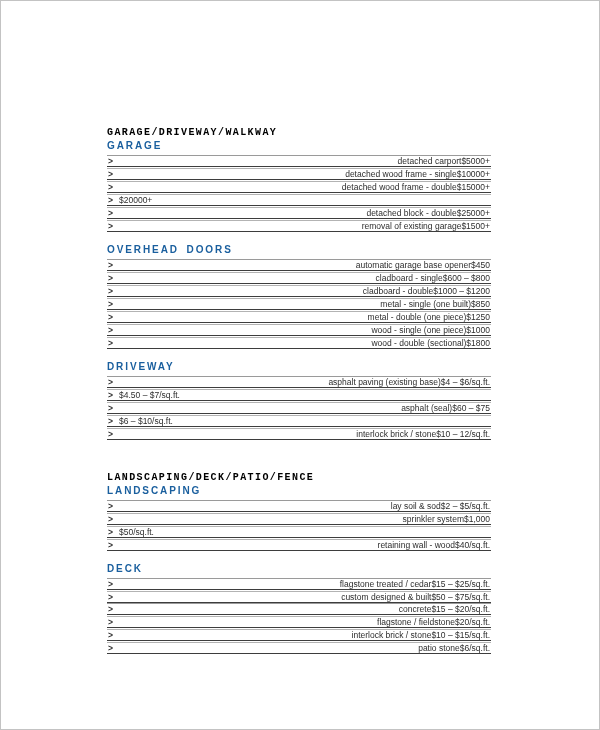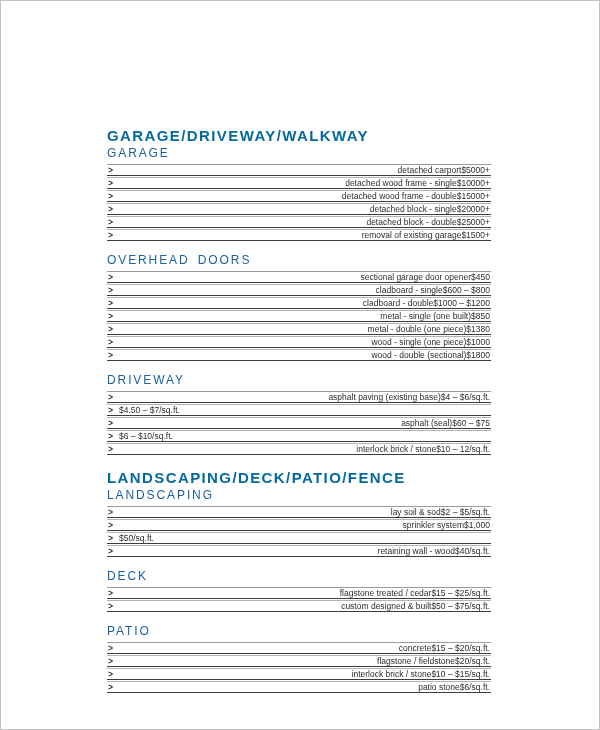--- a/index.html
+++ b/index.html
@@ -11,31 +11,32 @@
     position: relative;
     font-family: "Liberation Sans", sans-serif;
     -webkit-font-smoothing: antialiased;
   }
   .content {
     position: absolute;
     left: 106px; top: 126px;
     width: 384px;
   }
   .section-title {
-    font-size: 15px;
+    font-size: 10px;
     font-weight: bold;
     letter-spacing: 1.4px;
-    color: #0369a1;
+    color: #000000;
     margin: 0 0 2px 0;
     white-space: nowrap;
-  }
-  .section.second { margin-top: 14px; }
+    font-family: Liberation Mono, monospace;
+  }
+  .section.second { margin-top: 32px; }
   .group-heading {
-    font-size: 12px;
-    font-weight: normal;
+    font-size: 10px;
+    font-weight: bold;
     letter-spacing: 1.9px;
     word-spacing: 3px;
     color: #1a5f9e;
     margin: 12px 0 4px 0;
     white-space: nowrap;
   }
   .group.first .group-heading { margin-top: 1px; }
   .price-table { border-top: 1px solid #9a9a9a; }
   .row {
     display: flex;
@@ -80,63 +81,62 @@
             <span class="item">detached wood frame - single</span>
             <span class="price">$10000+</span>
           </div>
         <div class="row">
             <span class="marker">&gt;</span>
             <span class="item">detached wood frame - double</span>
             <span class="price">$15000+</span>
           </div>
         <div class="row">
             <span class="marker">&gt;</span>
-            <span class="item">detached block - single</span>
             <span class="price">$20000+</span>
           </div>
         <div class="row">
             <span class="marker">&gt;</span>
             <span class="item">detached block - double</span>
             <span class="price">$25000+</span>
           </div>
         <div class="row">
             <span class="marker">&gt;</span>
             <span class="item">removal of existing garage</span>
             <span class="price">$1500+</span>
           </div>
       </div>
     </div>
 
     <div class="group">
       <h2 class="group-heading">OVERHEAD DOORS</h2>
       <div class="price-table">
         <div class="row">
             <span class="marker">&gt;</span>
-            <span class="item">sectional garage door opener</span>
+            <span class="item">automatic garage base opener</span>
             <span class="price">$450</span>
           </div>
         <div class="row">
             <span class="marker">&gt;</span>
             <span class="item">cladboard - single</span>
             <span class="price">$600 – $800</span>
           </div>
         <div class="row">
             <span class="marker">&gt;</span>
             <span class="item">cladboard - double</span>
             <span class="price">$1000 – $1200</span>
           </div>
         <div class="row">
             <span class="marker">&gt;</span>
             <span class="item">metal - single (one built)</span>
             <span class="price">$850</span>
           </div>
         <div class="row">
             <span class="marker">&gt;</span>
             <span class="item">metal - double (one piece)</span>
-            <span class="price">$1380</span>
+            <span class="price">$1250</span>
           </div>
         <div class="row">
             <span class="marker">&gt;</span>
             <span class="item">wood - single (one piece)</span>
             <span class="price">$1000</span>
           </div>
         <div class="row">
             <span class="marker">&gt;</span>
             <span class="item">wood - double (sectional)</span>
             <span class="price">$1800</span>
@@ -212,21 +212,20 @@
           </div>
         <div class="row">
             <span class="marker">&gt;</span>
             <span class="item">custom designed &amp; built</span>
             <span class="price">$50 – $75/sq.ft.</span>
           </div>
       </div>
     </div>
 
     <div class="group">
-      <h2 class="group-heading">PATIO</h2>
       <div class="price-table">
         <div class="row">
             <span class="marker">&gt;</span>
             <span class="item">concrete</span>
             <span class="price">$15 – $20/sq.ft.</span>
           </div>
         <div class="row">
             <span class="marker">&gt;</span>
             <span class="item">flagstone / fieldstone</span>
             <span class="price">$20/sq.ft.</span>

